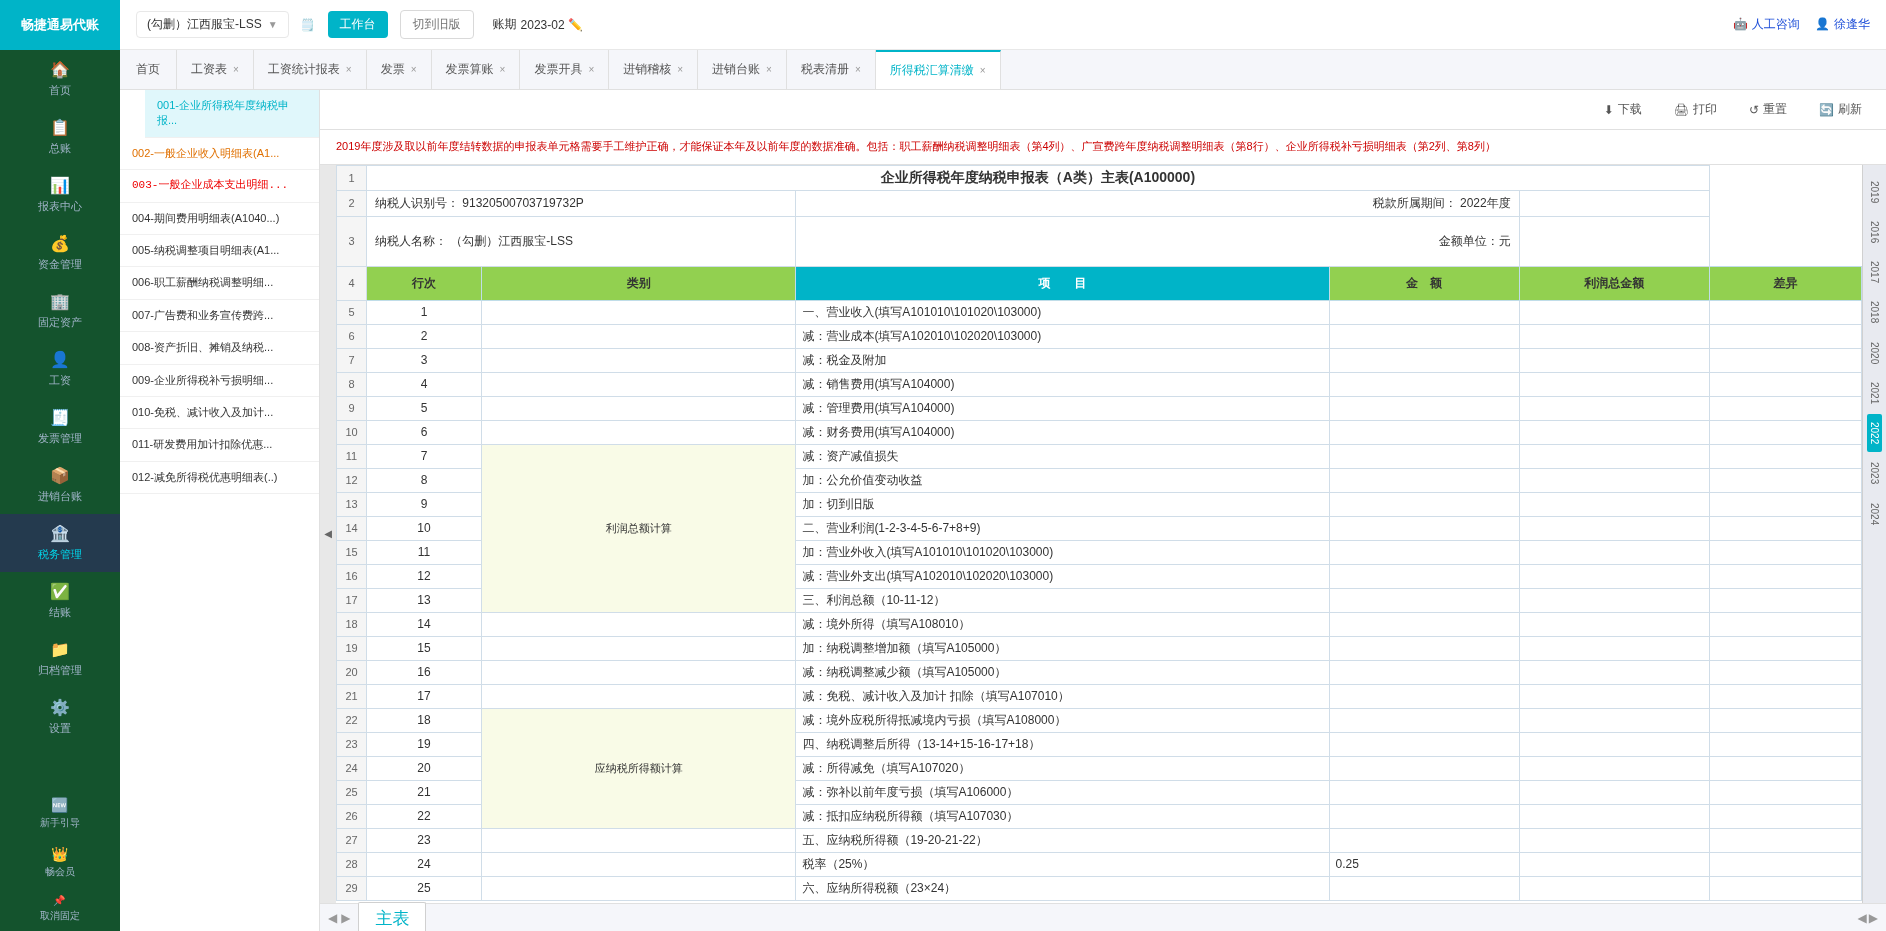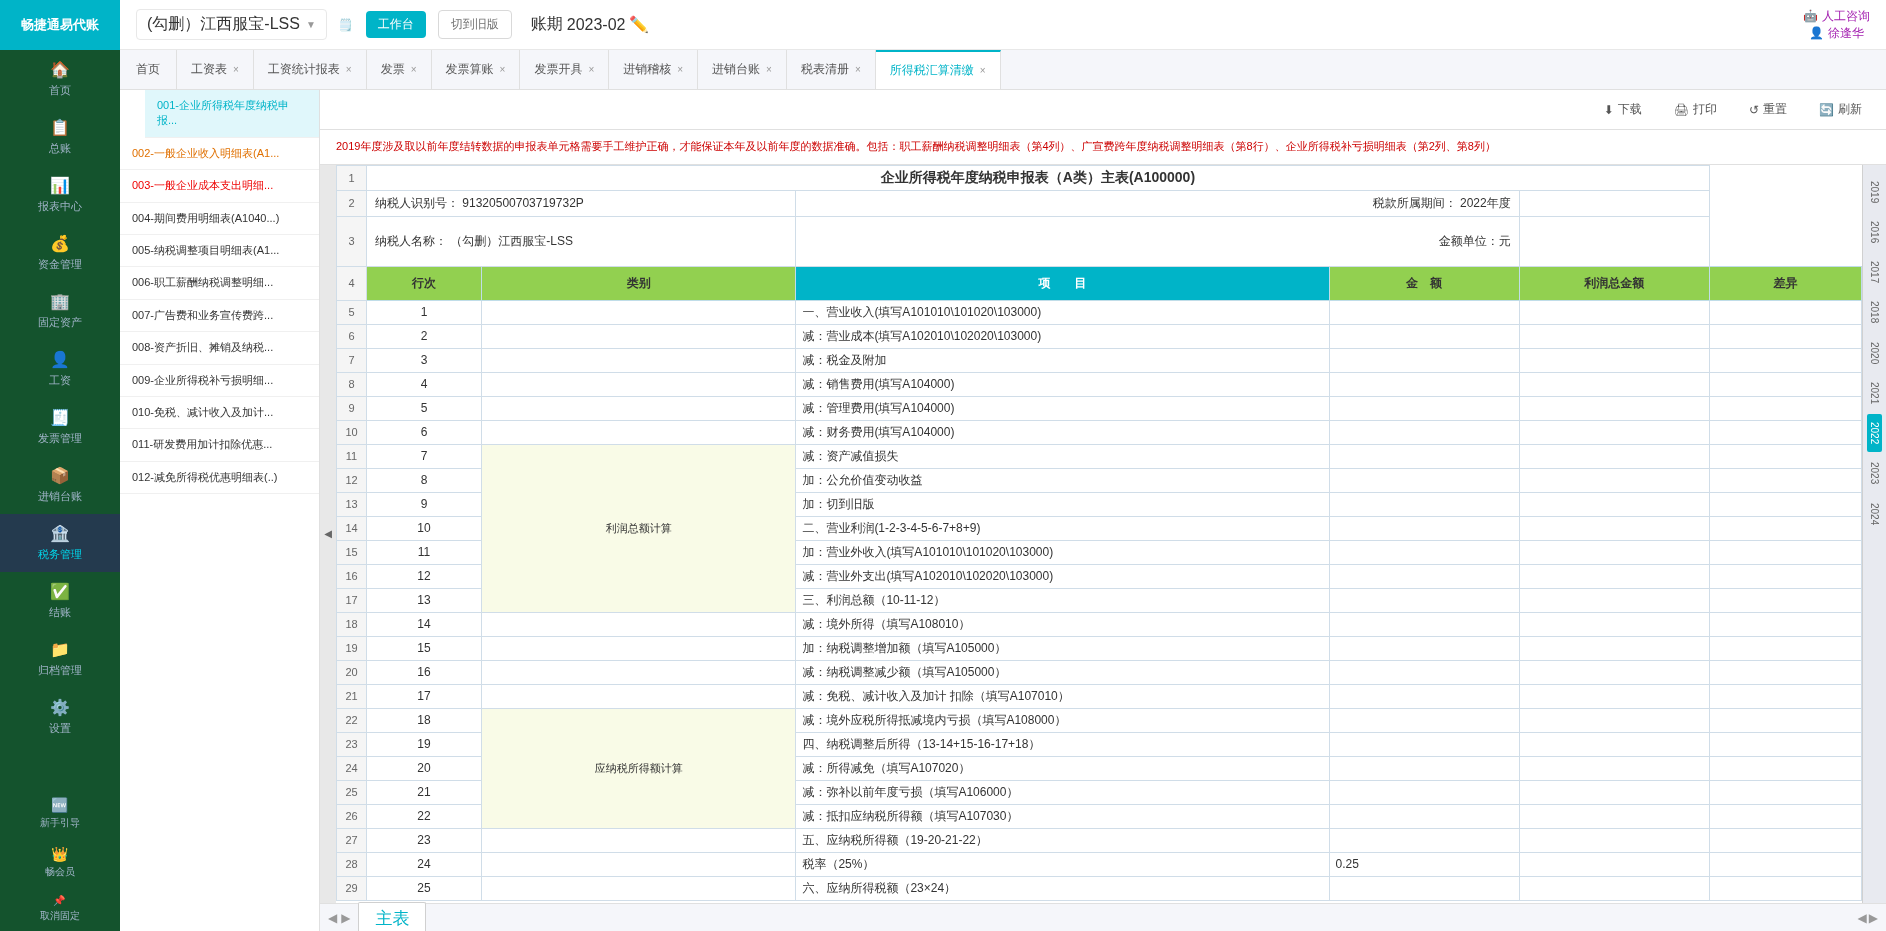--- a/index.html
+++ b/index.html
@@ -17,45 +17,45 @@
     .sidebar-bottom { margin-top: auto; }
     .sidebar-item-small { display: flex; flex-direction: column; align-items: center; justify-content: center; padding: 8px 4px; color: #a0b4c8; cursor: pointer; font-size: 10px; gap: 3px; }
     .sidebar-item-small .icon { font-size: 14px; }
 
     
     .main-content { flex: 1; display: flex; flex-direction: column; overflow: hidden; }
 
     
     .top-bar { height: 50px; background: white; display: flex; align-items: center; padding: 0 16px; gap: 12px; border-bottom: 1px solid #e8e8e8; flex-shrink: 0; }
     .top-bar-company { display: flex; align-items: center; gap: 6px; border: 1px solid #e8e8e8; border-radius: 4px; padding: 4px 10px; cursor: pointer; background: white; }
-    .top-bar-company span { font-size: 16px; color: #333; }
+    .top-bar-company span { font-size: 12px; color: #333; }
     .top-bar-company .arrow { color: #999; font-size: 10px; }
     .top-bar-btn { padding: 5px 12px; border-radius: 4px; border: none; cursor: pointer; font-size: 12px; }
     .btn-primary { background: #00b4c8; color: white; }
     .btn-outline { background: white; border: 1px solid #d9d9d9; color: #737373; }
-    .top-bar-period { display: flex; align-items: center; gap: 4px; font-size: 16px; color: #333; padding-left: 7px; }
-    .top-bar-right { margin-left: auto; display: flex; align-items: center; gap: 0; color: #a21caf; font-size: 12px; flex-direction: column; }
+    .top-bar-period { display: flex; align-items: center; gap: 4px; font-size: 12px; color: #333; padding-left: 7px; }
+    .top-bar-right { margin-left: auto; display: flex; align-items: center; gap: 16px; color: #1d4ed8; font-size: 12px; }
     .top-bar-right span { cursor: pointer; }
 
     
     .tab-bar { height: 40px; background: #f5f6fa; display: flex; align-items: center; padding: 0 0 0 0; border-bottom: 1px solid #e0e0e0; flex-shrink: 0; overflow-x: auto; }
     .tab-item { display: flex; align-items: center; gap: 4px; padding: 0 14px; height: 40px; cursor: pointer; font-size: 12px; color: #555; border-right: 1px solid #e0e0e0; white-space: nowrap; background: #f5f6fa; }
     .tab-item:first-child { padding: 0 16px; }
     .tab-item.active { background: white; color: #00b4c8; border-top: 2px solid #00b4c8; }
     .tab-item .close { color: #999; font-size: 10px; margin-left: 2px; }
 
     
     .body-area { flex: 1; display: flex; overflow: hidden; }
 
     
     .left-panel { width: 200px; background: white; border-right: 1px solid #e0e0e0; display: flex; flex-direction: column; flex-shrink: 0; overflow-y: auto; }
     .left-panel-item { padding: 8px 12px; font-size: 11px; color: #333; cursor: pointer; border-bottom: 1px solid #f0f0f0; line-height: 1.4; }
     .left-panel-item.active { background: #e0f7fb; color: #00b4c8; margin-left: 25px; }
     .left-panel-item.warn { color: #e07000; }
-    .left-panel-item.error { color: #e00; }
+    .left-panel-item.error { color: #e00; font-family: Liberation Mono, monospace; }
 
     
     .right-content { flex: 1; display: flex; flex-direction: column; overflow: hidden; background: #f5f6fa; }
 
     
     .toolbar { height: 40px; background: white; display: flex; align-items: center; padding: 0 16px; gap: 16px; border-bottom: 1px solid #e0e0e0; flex-shrink: 0; }
     .toolbar-btn { display: flex; align-items: center; gap: 4px; cursor: pointer; font-size: 12px; color: #555; padding: 4px 8px; border-radius: 3px; }
 
     
     .warning-banner { background: white; padding: 8px 16px; font-size: 11px; color: #c00; line-height: 1.6; border-bottom: 1px solid #e0e0e0; flex-shrink: 0; }

